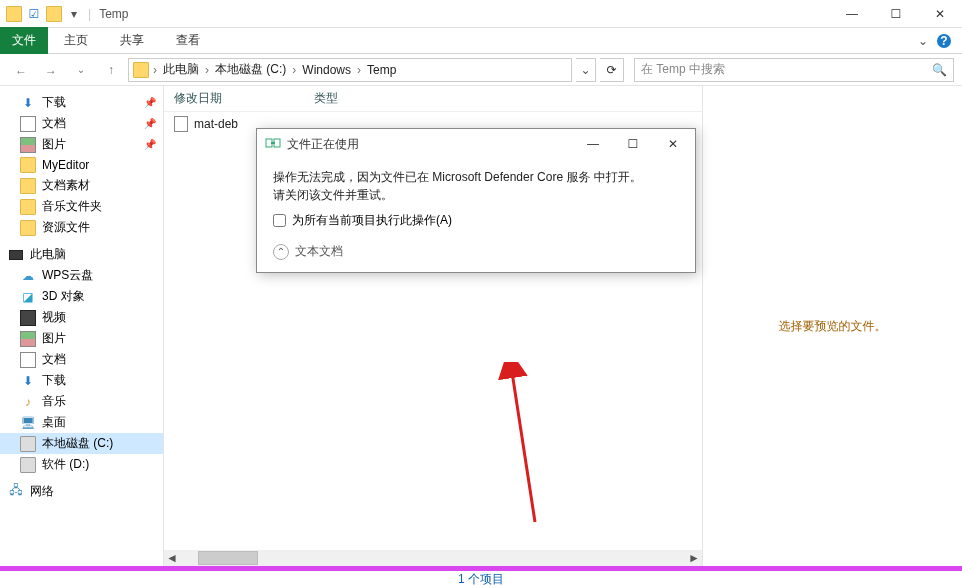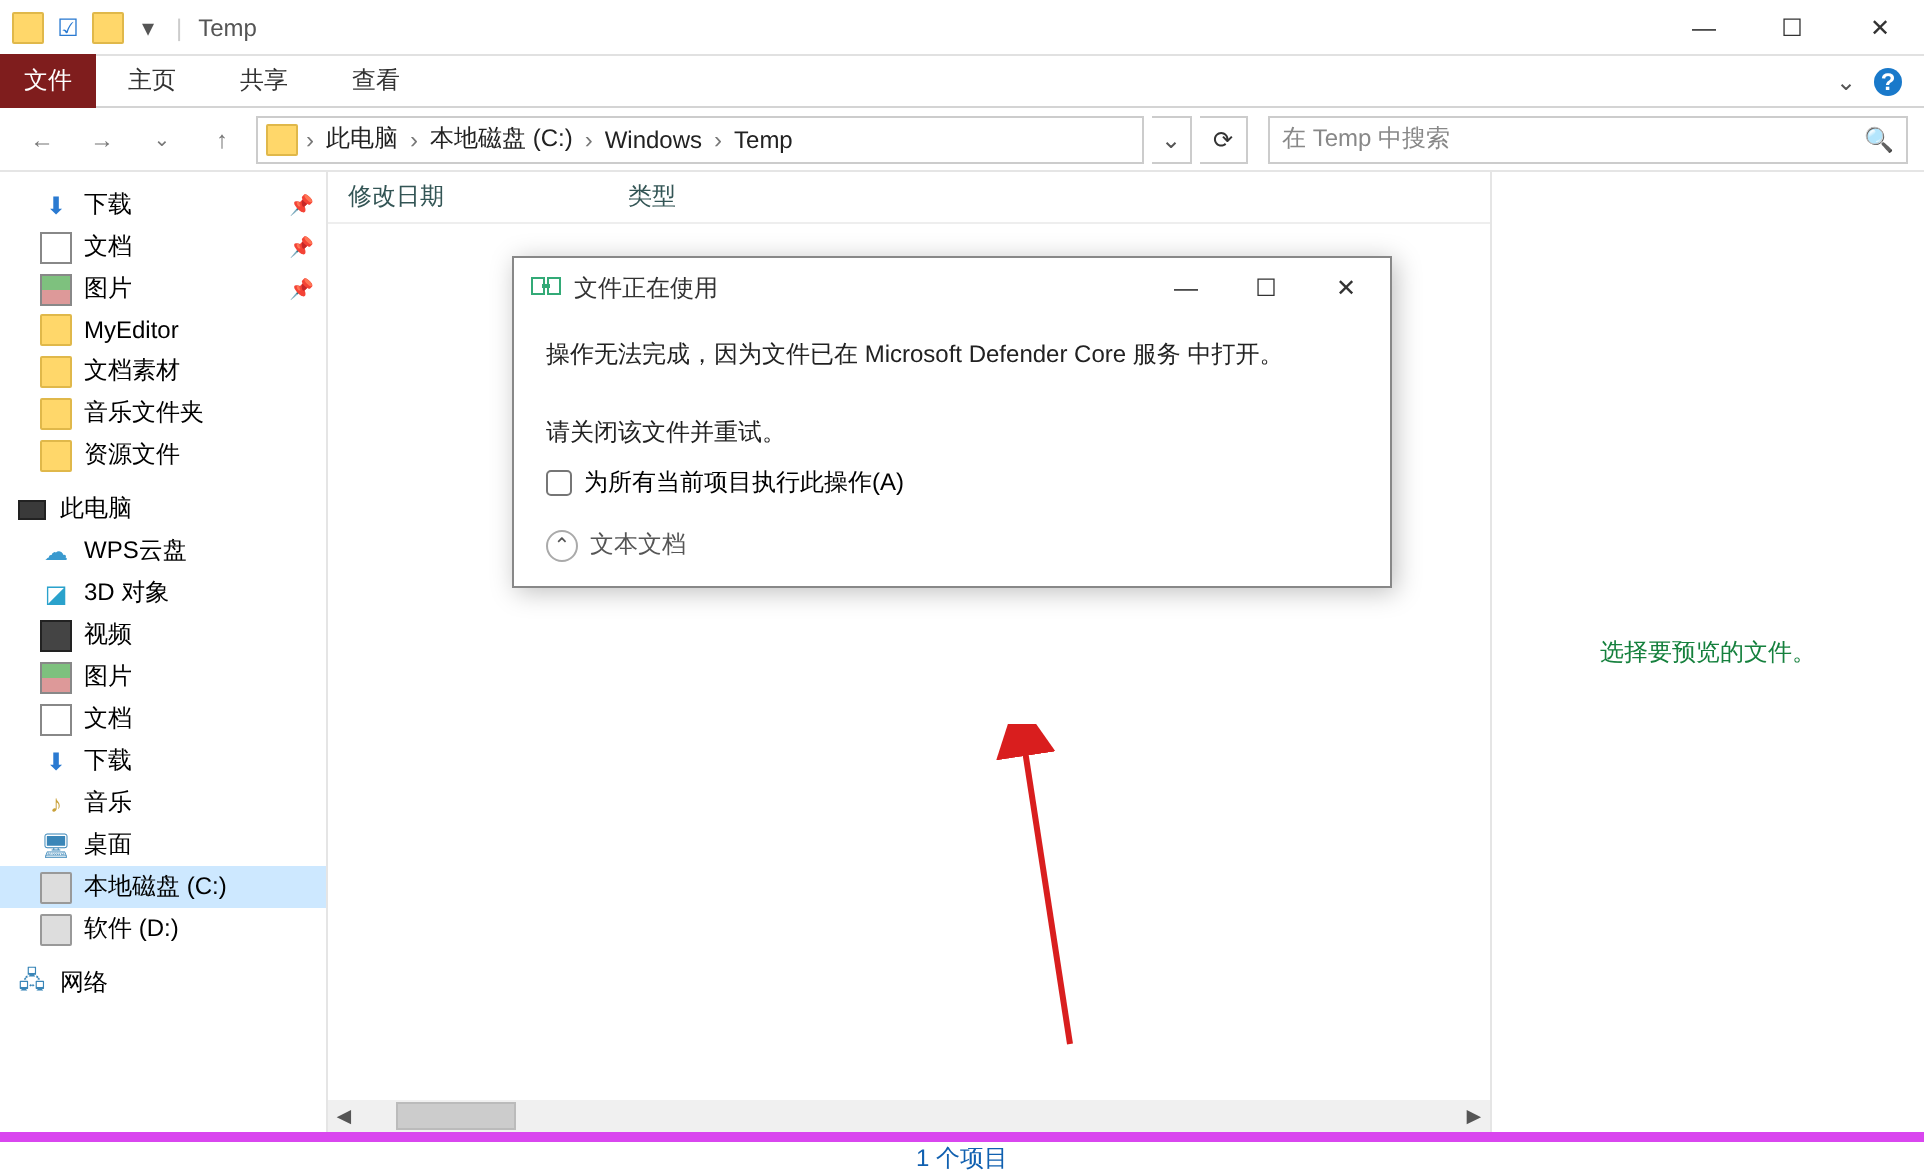--- a/index.html
+++ b/index.html
@@ -8,21 +8,21 @@
 
 .titlebar { height: 28px; background: #fff; display: flex; align-items: center; border-bottom: 1px solid #e1e1e1; }
 .titlebar .qat { display: flex; align-items: center; gap: 4px; padding: 0 6px; }
 .titlebar .qat-icon { width: 16px; height: 16px; display: flex; align-items: center; justify-content: center; }
 .titlebar .title { margin-left: 8px; color: #555; }
 .titlebar .wincontrols { margin-left: auto; display: flex; }
 .titlebar .wincontrols div { width: 44px; height: 28px; display: flex; align-items: center; justify-content: center; color: #333; }
 
 
 .ribbon { height: 26px; background: #fff; display: flex; align-items: center; border-bottom: 1px solid #d4d4d4; }
-.ribbon .file-tab { background: #7f1d1d; color: #fff; padding: 5px 12px; }
+.ribbon .file-tab { background: #15803d; color: #fff; padding: 5px 12px; }
 .ribbon .tab { padding: 5px 16px; color: #333; }
 .ribbon .spacer { flex: 1; }
 .ribbon .help { width: 20px; height: 20px; margin-right: 8px; display:flex;align-items:center;justify-content:center; }
 .ribbon .chev { margin-right: 6px; color:#555; }
 
 
 .addrbar { height: 32px; display: flex; align-items: center; padding: 2px 8px; gap: 4px; border-bottom: 1px solid #e5e5e5; }
 .addrbar .navbtn { width: 26px; height: 26px; display: flex; align-items: center; justify-content: center; color: #777; border-radius: 2px; }
 .addrbar .breadcrumb { flex: 1; height: 24px; border: 1px solid #ccc; display: flex; align-items: center; padding: 0 2px; overflow: hidden; }
 .addrbar .breadcrumb .seg { padding: 0 4px; color: #222; white-space: nowrap; }
@@ -51,34 +51,34 @@
 .filelist .cols .col-name { width: 250px; }
 .filelist .cols .col-date { width: 140px; }
 .filelist .cols .col-type { flex: 1; }
 .filelist .row { display: flex; align-items: center; padding: 4px 10px; gap: 6px; }
 .filelist .row .fname { color: #222; }
 .filelist .scrollbar-h { position: absolute; bottom: 0; left: 0; right: 0; height: 16px; background: #f0f0f0; display: flex; align-items: center; }
 .filelist .scrollbar-h .thumb { height: 14px; background: #ccc; margin-left: 18px; width: 60px; border: 1px solid #bbb; }
 .filelist .scrollbar-h .arrow { width: 16px; text-align: center; color: #555; }
 
 
-.preview { width: 217px; border-left: 1px solid #e5e5e5; display: flex; align-items: center; justify-content: center; color: #15803d; }
+.preview { width: 260px; border-left: 1px solid #e5e5e5; display: flex; align-items: center; justify-content: center; color: #a16207; }
 
 
 .status { height: 22px; border-top: 5px solid #d946ef; display: flex; align-items: center; padding: 0 8px; color: #1060b0; font-size: 12px; justify-content: center; }
 
 
 .dialog { position: absolute; left: 256px; top: 128px; width: 440px; background: #fff; border: 1px solid #888; box-shadow: 2px 2px 12px rgba(0,0,0,0.25); }
 .dialog .dtitle { height: 30px; display: flex; align-items: center; padding: 0 8px; }
 .dialog .dtitle .dicon { width:16px; height:16px; margin-right:6px; }
 .dialog .dtitle .dtext { color: #333; }
 .dialog .dtitle .dcontrols { margin-left: auto; display: flex; gap: 12px; }
 .dialog .dtitle .dcontrols div { width: 28px; height: 20px; display: flex; align-items: center; justify-content: center; color: #333; }
 .dialog .dbody { padding: 10px 16px 12px 16px; }
-.dialog .msg1 { color: #222; margin-bottom: 22px; }
+.dialog .msg1 { color: #222; margin-bottom: 1px; }
 .dialog .msg2 { color: #222; margin-bottom: 8px; }
 .dialog .fileinfo { display: flex; gap: 10px; margin-bottom: 16px; }
 .dialog .fileicon { width: 44px; height: 56px; border: 1px solid #ccc; background: #fafafa; position: relative; }
 .dialog .fileicon::before { content:''; position:absolute; top:0; right:0; width:12px; height:12px; background:#eee; border-left:1px solid #ccc; border-bottom:1px solid #ccc; }
 .dialog .finfo { color: #333; line-height: 1.5; }
 .dialog .checkrow { display: flex; align-items: center; gap: 6px; margin-bottom: 14px; }
 .dialog .checkrow input { width: 13px; height: 13px; }
 .dialog .btns { display: flex; justify-content: flex-end; gap: 10px; margin-bottom: 12px; }
 .dialog .btns button { width: 86px; height: 24px; background: #e1e1e1; border: 1px solid #adadad; cursor: pointer; font-size: 12px; }
 .dialog .more { display: flex; align-items: center; gap: 6px; color: #555; }
@@ -249,20 +249,24 @@
           <span>网络</span>
         </div>
     </div>
   </div>
 
   <div class="filelist">
     <div class="cols">
       <div class="col-date">修改日期</div>
       <div class="col-type">类型</div>
     </div>
+    <div class="row">
+      <span class="icon ic-doc" style="width:14px;height:16px"></span>
+      <span class="fname">mat-deb</span>
+    </div>
     <div class="scrollbar-h">
       <span class="arrow">◄</span>
       <div class="thumb"></div>
       <span class="arrow" style="margin-left:auto">►</span>
     </div>
   </div>
 
   <div class="preview">
     <span>选择要预览的文件。</span>
   </div>

